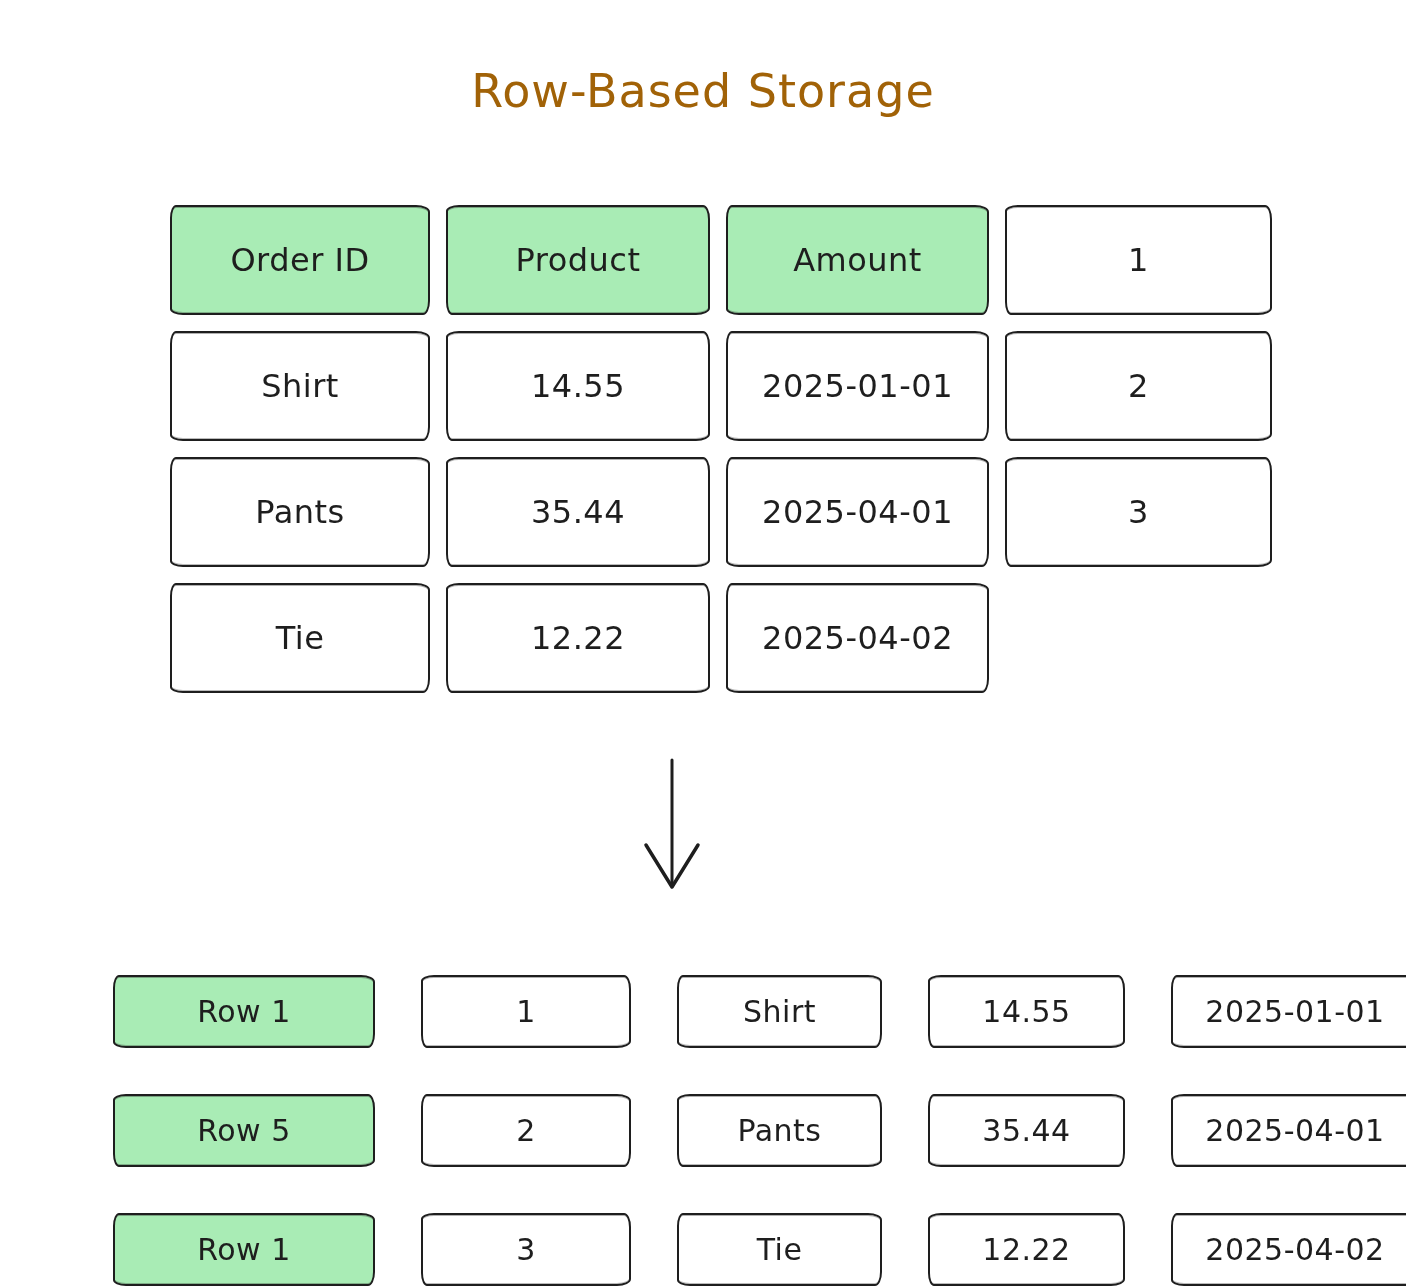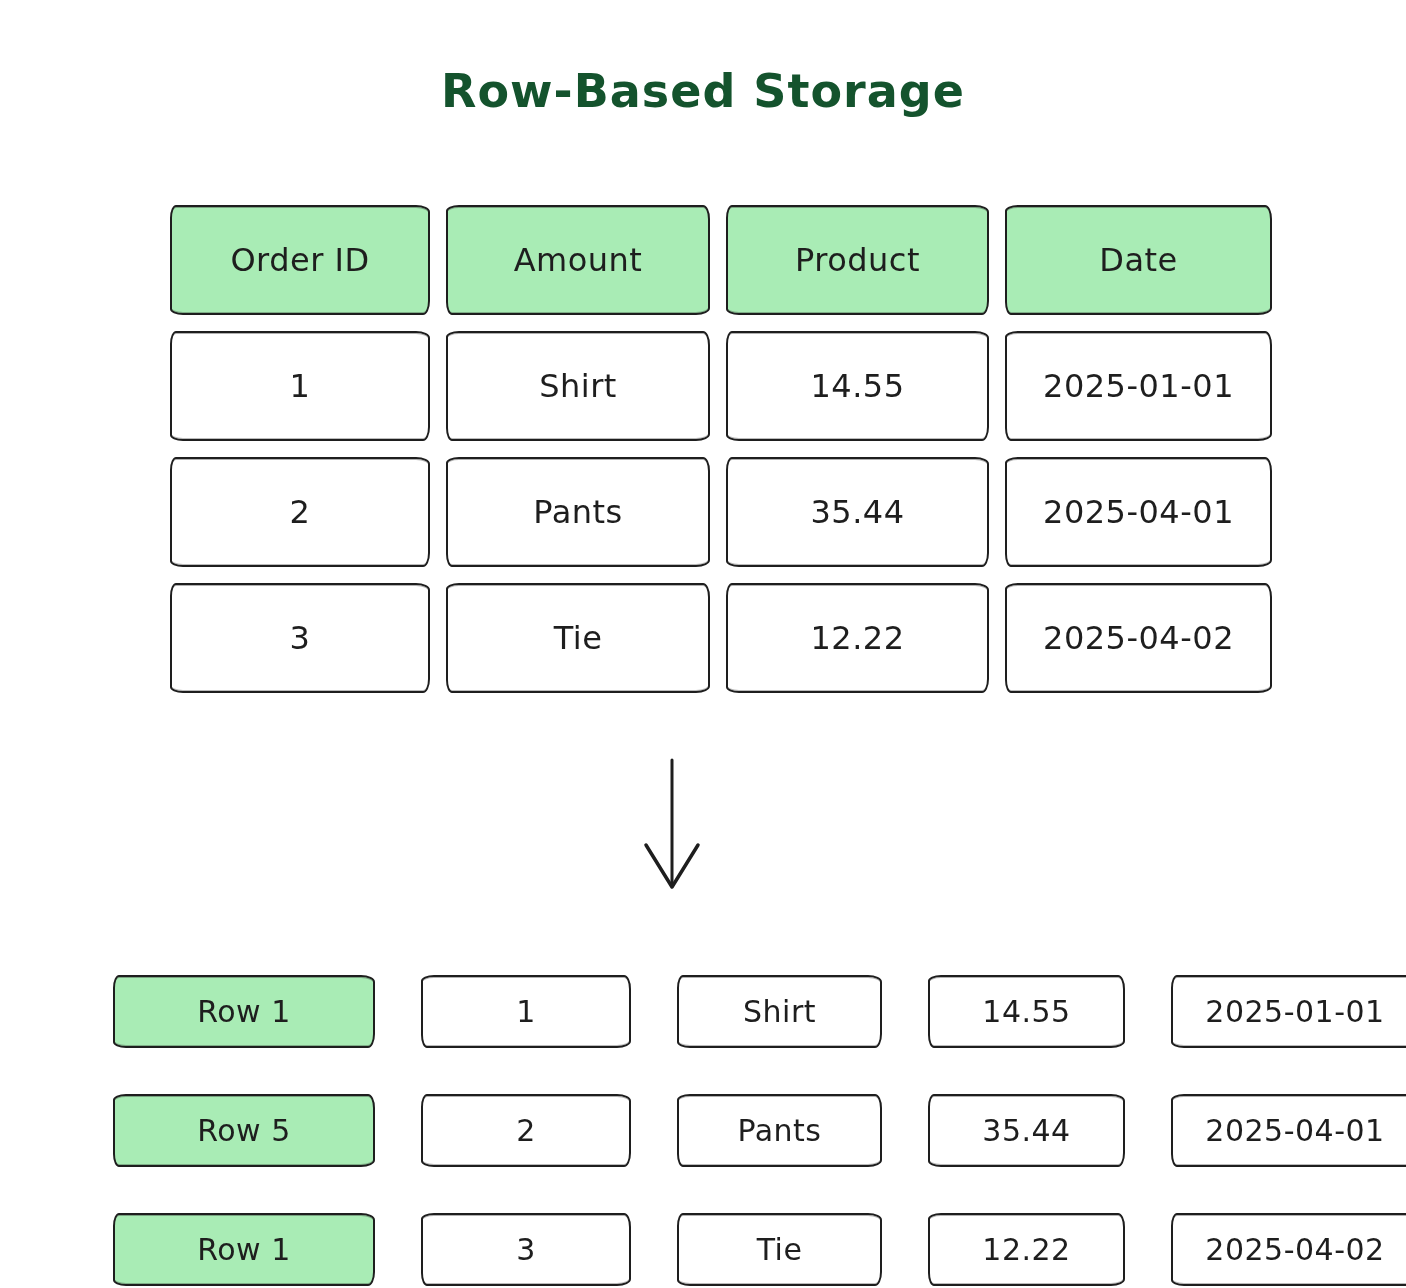--- a/index.html
+++ b/index.html
@@ -17,23 +17,23 @@
     overflow: hidden;
   }
   .title {
     position: absolute;
     left: 0;
     right: 0;
     top: 64px;
     margin: 0;
     text-align: center;
     font-size: 46px;
-    font-weight: bold;
+    font-weight: normal;
     letter-spacing: 1px;
-    color: #14532d;
+    color: #a16207;
   }
   
   .cell {
     display: flex;
     align-items: center;
     justify-content: center;
     background: #ffffff;
     border: 2.5px solid #1e1e1e;
     border-radius: 6px 14px 7px 13px / 13px 7px 14px 6px;
     box-shadow: inset 0 2px 0 -1px rgba(30,30,30,0.35),
@@ -86,23 +86,22 @@
 </style>
 </head>
 <body>
 
 <div class="canvas">
 
   <h1 class="title">Row-Based Storage</h1>
 
   <div class="top-table">
     <div class="cell green">Order ID</div>
+    <div class="cell green">Product</div>
     <div class="cell green">Amount</div>
-    <div class="cell green">Product</div>
-    <div class="cell green">Date</div>
 
     <div class="cell">1</div>
     <div class="cell">Shirt</div>
     <div class="cell">14.55</div>
     <div class="cell">2025-01-01</div>
 
     <div class="cell">2</div>
     <div class="cell">Pants</div>
     <div class="cell">35.44</div>
     <div class="cell">2025-04-01</div>

